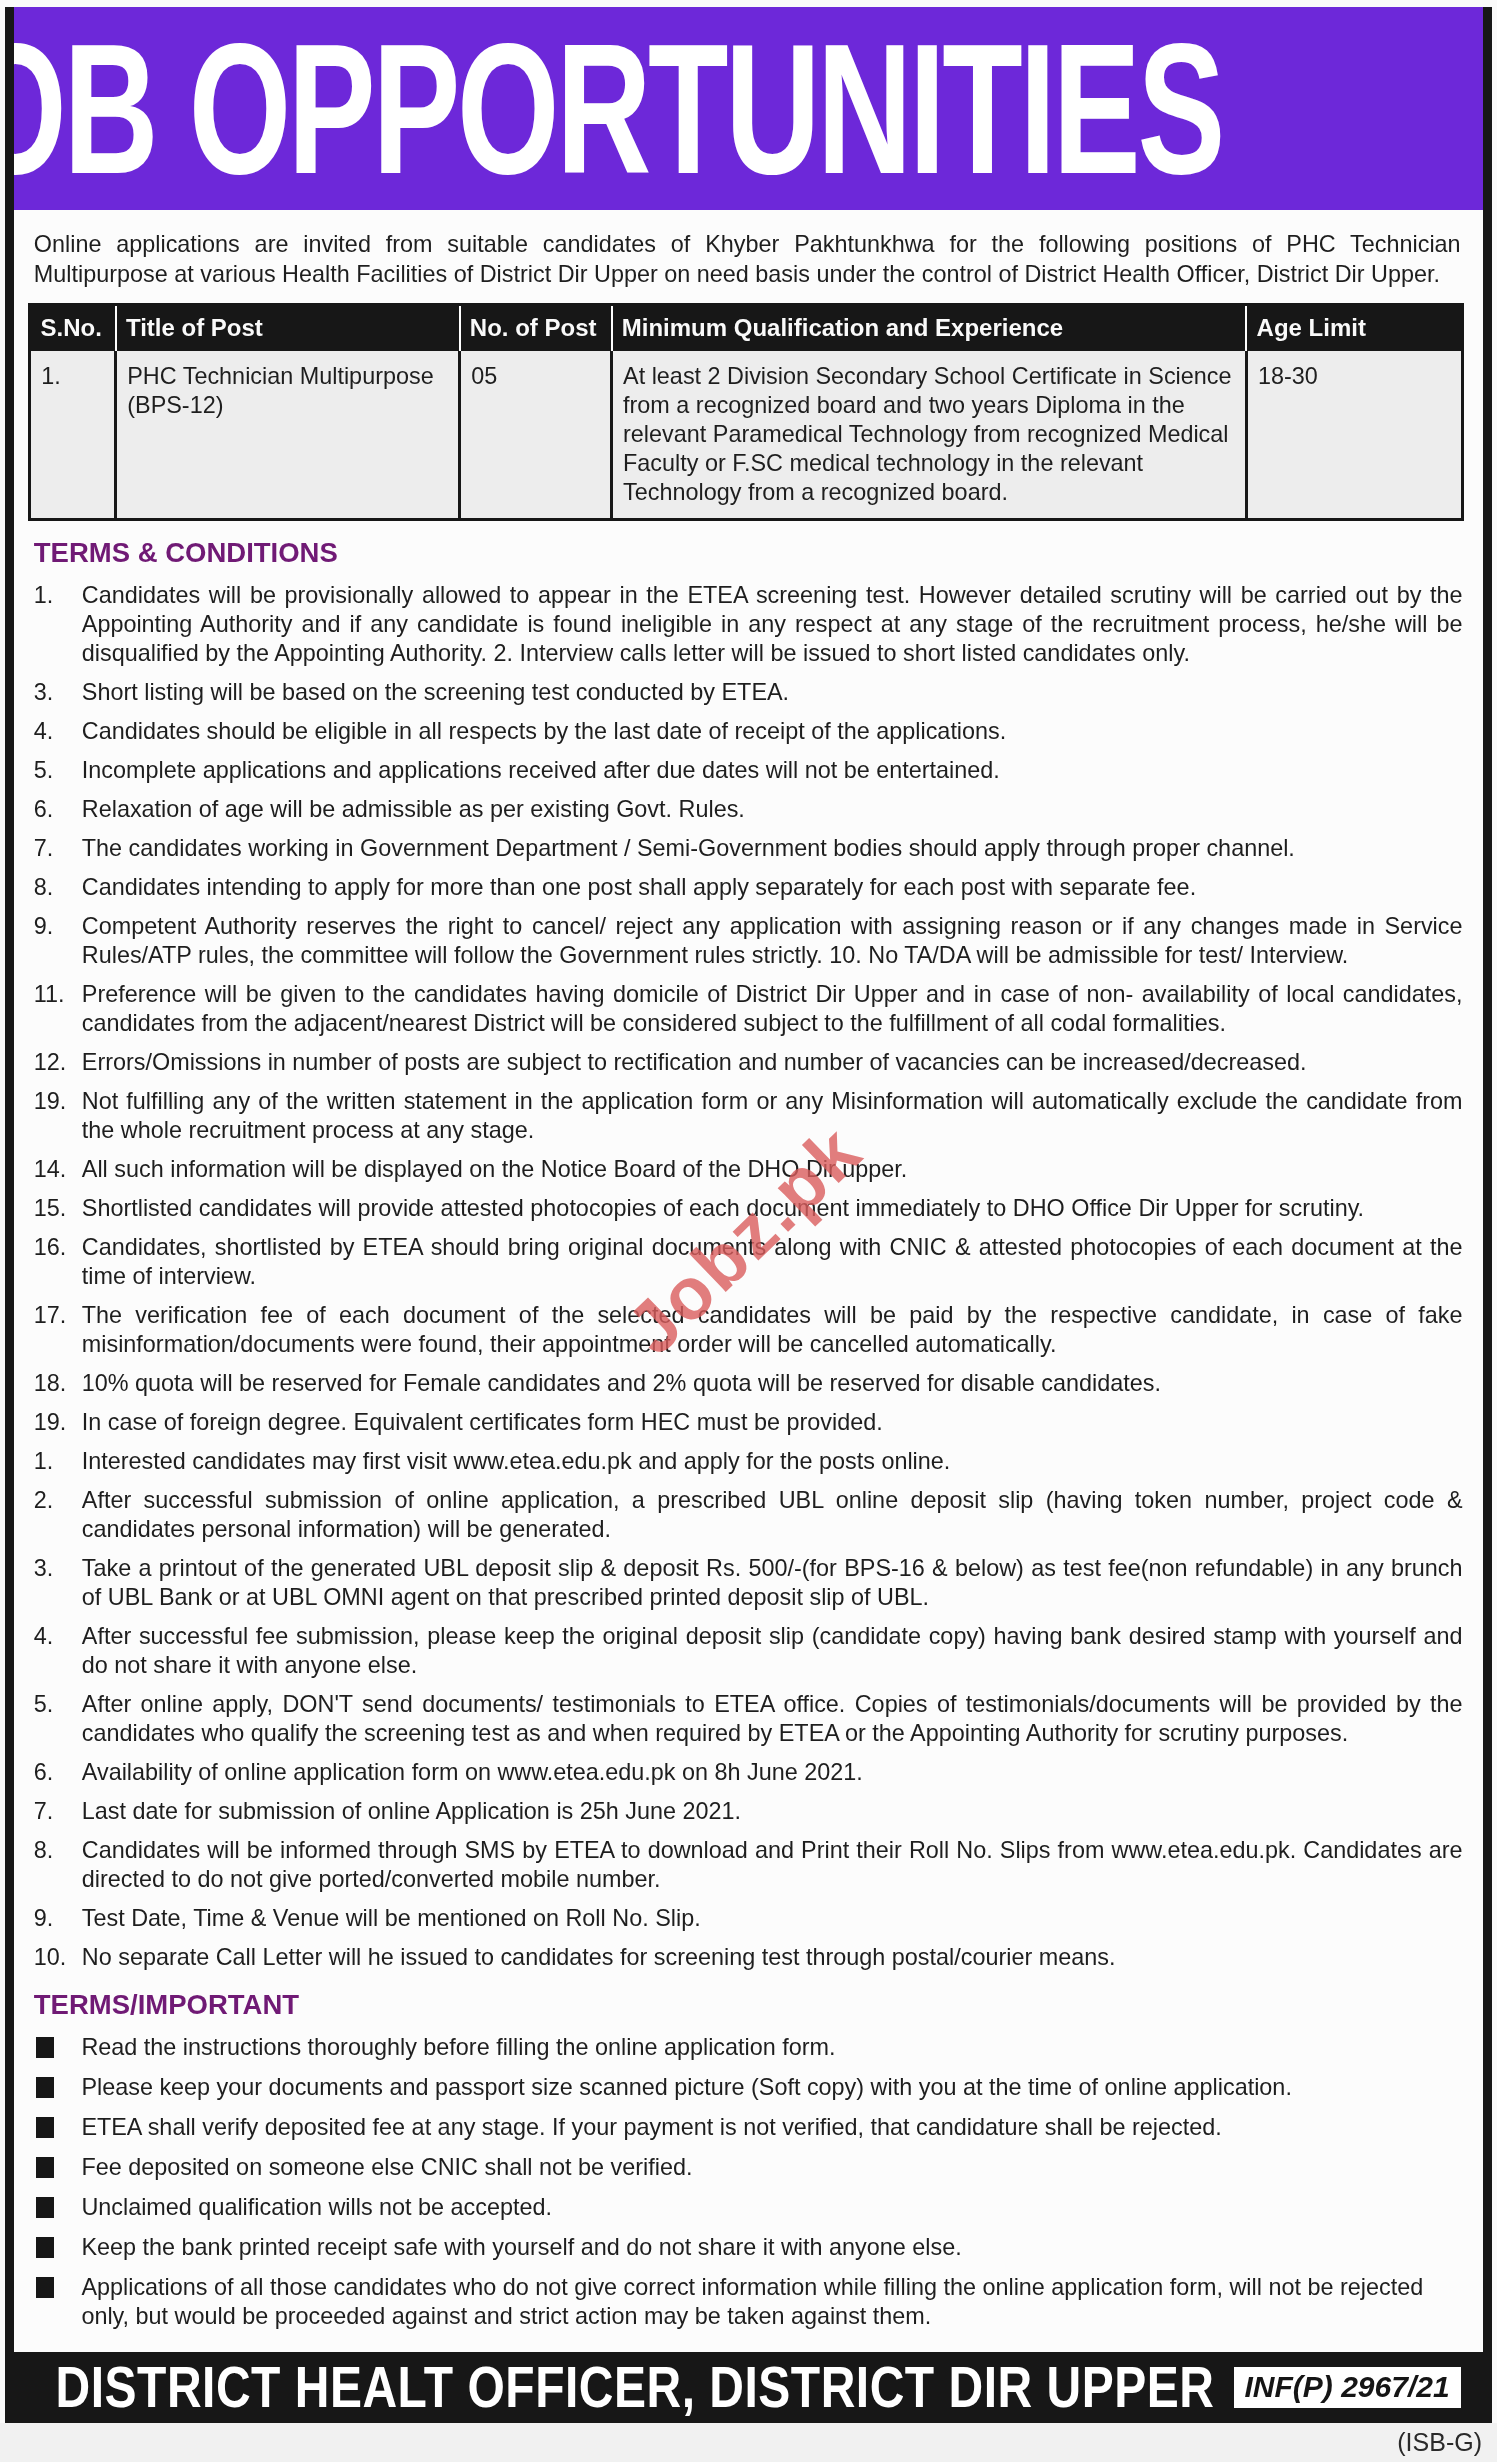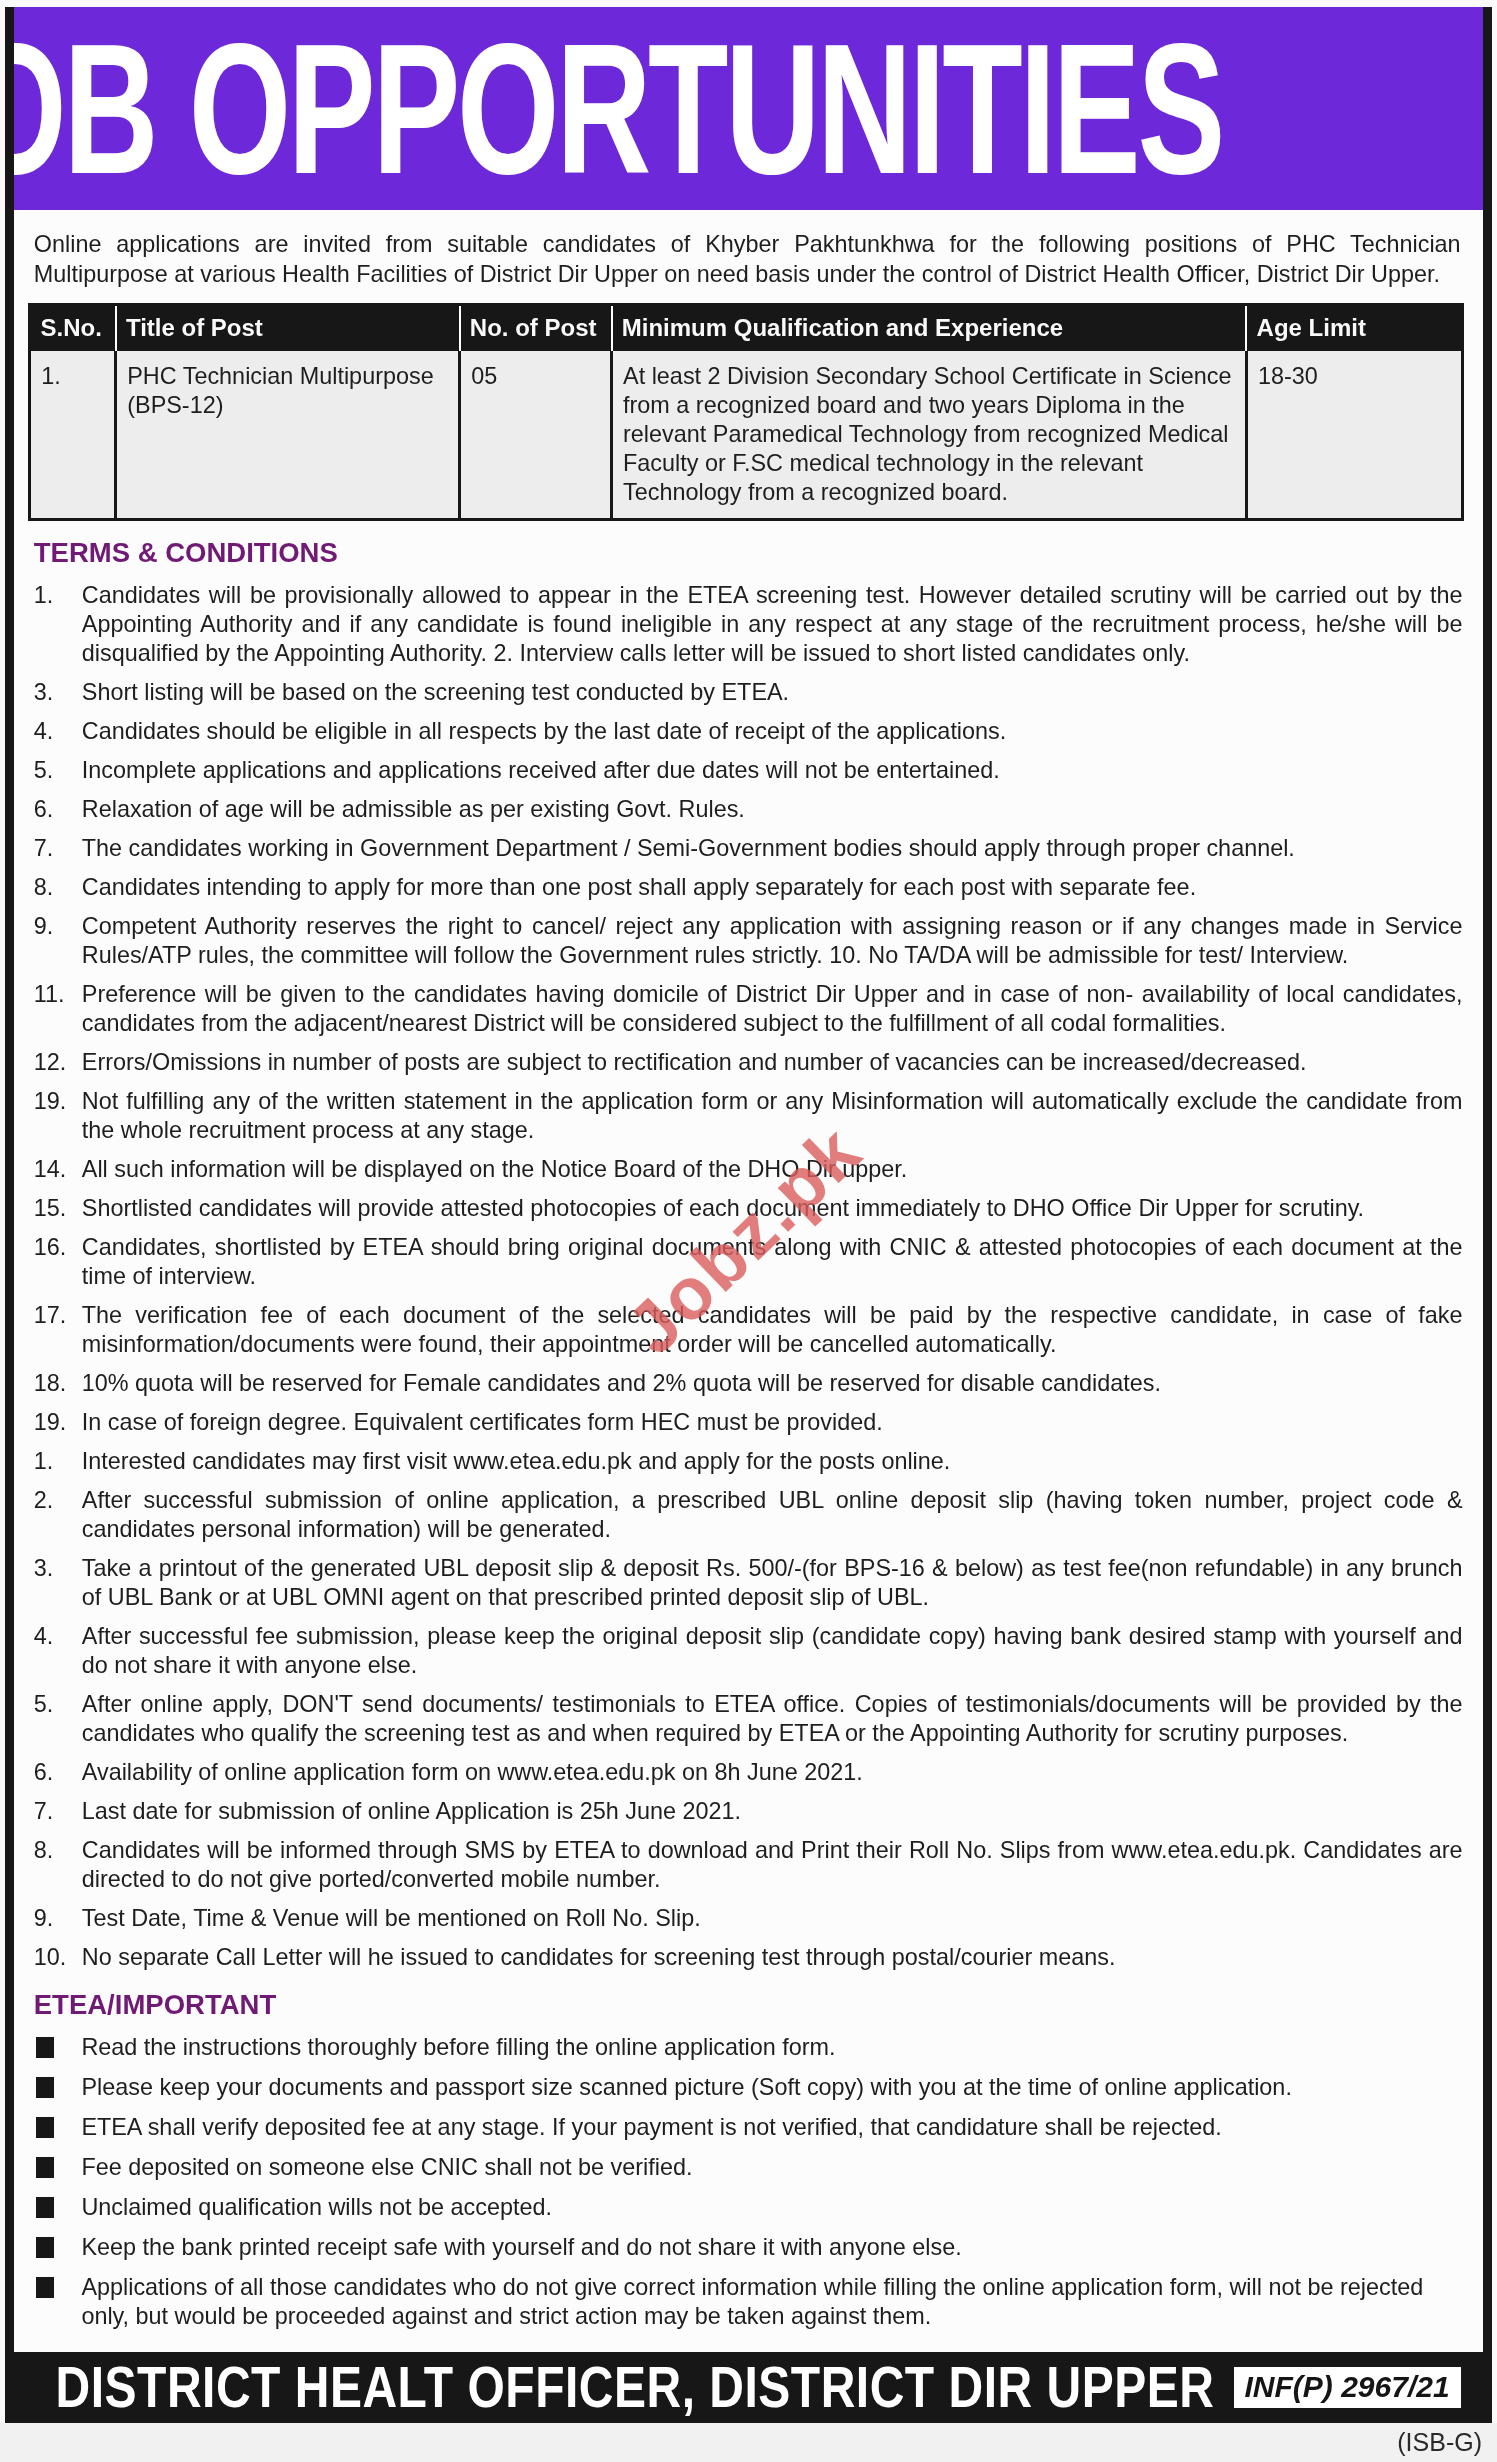--- a/index.html
+++ b/index.html
@@ -261,21 +261,21 @@
             <span class="n">9.</span>
             <span class="t">Test Date, Time &amp; Venue will be mentioned on Roll No. Slip.</span>
           </div>
 
           <div class="num-item">
             <span class="n">10.</span>
             <span class="t">No separate Call Letter will he issued to candidates for screening test through postal/courier means.</span>
           </div>
         </div>
 
-      <h2 class="section">ETEA/IMPORTANT</h2>
+      <h2 class="section">TERMS/IMPORTANT</h2>
       <div class="bullet-list">
 
           <div class="bullet-item">
             <span class="sq"></span>
             <span class="t">Read the instructions thoroughly before filling the online application form.</span>
           </div>
 
           <div class="bullet-item">
             <span class="sq"></span>
             <span class="t">Please keep your documents and passport size scanned picture (Soft copy) with you at the time of online application.</span>

